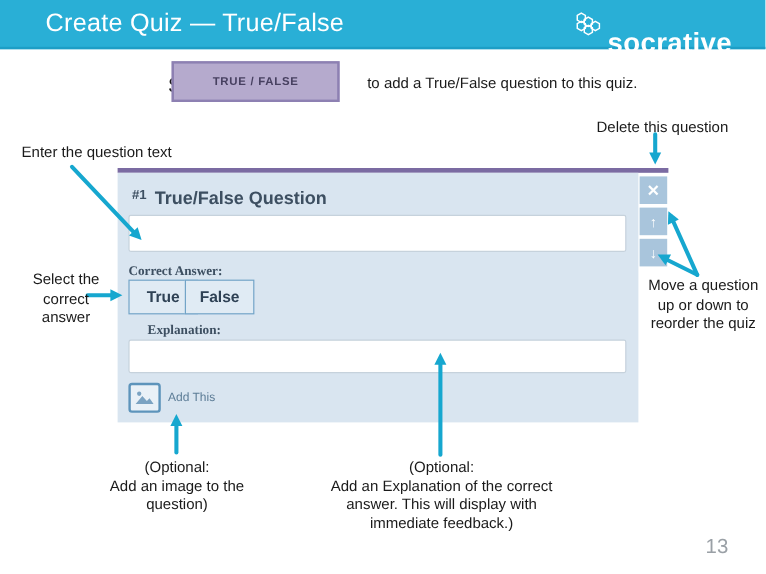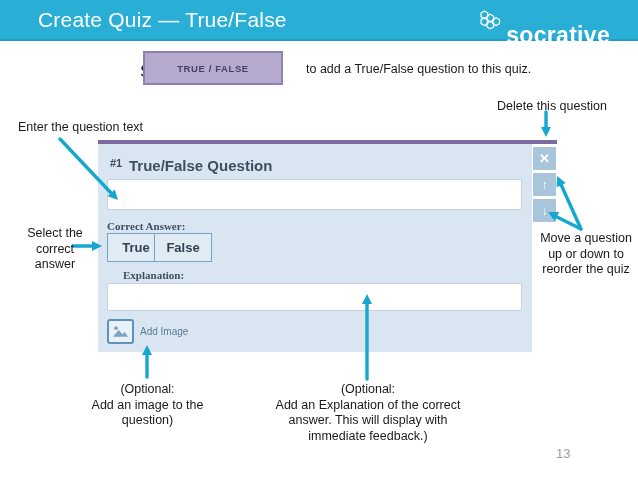--- a/index.html
+++ b/index.html
@@ -50,21 +50,21 @@
   .btn-up{top:33px;}
   .btn-down{top:59px;}
 
   
   .arrows{position:absolute;left:0;top:0;width:638px;height:478px;z-index:5;pointer-events:none;}
   .arrow-line{stroke:var(--arrow);stroke-width:3.4;fill:none;stroke-linecap:round;}
   .arrow-head{fill:var(--arrow);stroke:none;}
   .hex{stroke:var(--header_text);stroke-width:1.3;fill:none;}
   .img-glyph{fill:var(--add_image_glyph);}
 
-  .page-number{position:absolute;left:556px;top:446px;font-size:13px;color:var(--page_number);}
+  .page-number{position:absolute;left:588px;top:446px;font-size:17px;color:var(--page_number);}
 </style>
 </head>
 <body>
 
 <div class="slide">
 
   <div class="header-bar">
     <div class="page-title">Create Quiz — True/False</div>
     <div class="brand">
       <svg class="hexicon" width="26" height="25" viewBox="0 0 28 26">
@@ -108,21 +108,21 @@
       <div class="answer-btn btn-true">True</div>
       <div class="answer-btn btn-false">False</div>
       <span class="sec-label lbl-expl">Explanation:</span>
       <input class="field expl-input" value="" style="">
       <div class="add-image-btn">
         <svg width="19" height="15" viewBox="0 0 24 20">
           <circle class="img-glyph" cx="6" cy="5.5" r="2.4"></circle>
           <polygon class="img-glyph" points="2,17 9.5,8 14.5,13.5 17.5,10.5 22,17"></polygon>
         </svg>
       </div>
-      <span class="add-image-label">Add Image</span>
+      <span class="add-image-label">Add This</span>
     </div>
     <div class="side-btn btn-del">
         <span>✕</span>
       </div>
     <div class="side-btn btn-up">
         <span>↑</span>
       </div>
     <div class="side-btn btn-down">
         <span>↓</span>
       </div>

